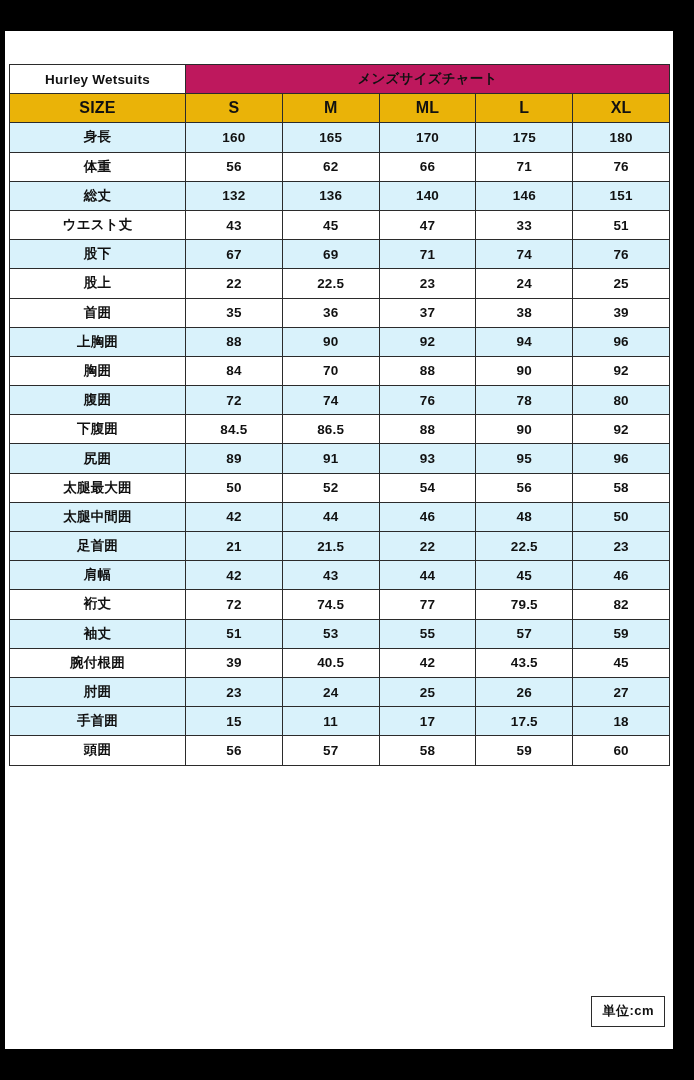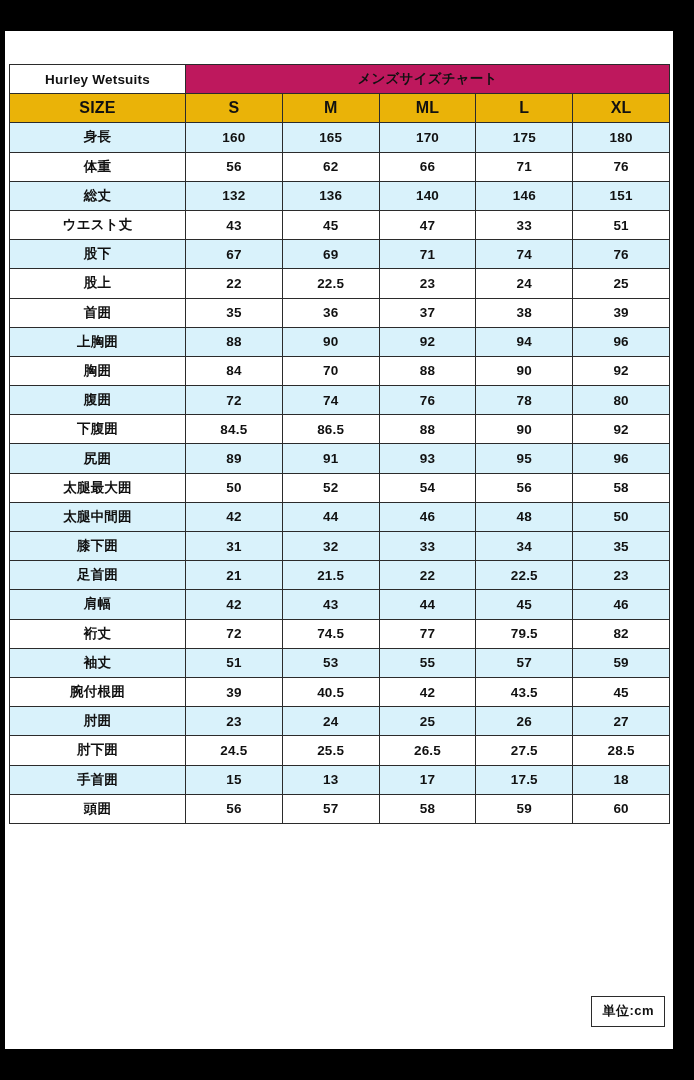--- a/index.html
+++ b/index.html
@@ -221,28 +221,20 @@
           </tr>
           <tr class="row-alt">
             <td class="rowlabel">太腿中間囲</td>
             <td>42</td>
             <td>44</td>
             <td>46</td>
             <td>48</td>
             <td>50</td>
           </tr>
           <tr class="row-alt">
-            <td class="rowlabel">膝下囲</td>
-            <td>31</td>
-            <td>32</td>
-            <td>33</td>
-            <td>34</td>
-            <td>35</td>
-          </tr>
-          <tr class="row-alt">
             <td class="rowlabel">足首囲</td>
             <td>21</td>
             <td>21.5</td>
             <td>22</td>
             <td>22.5</td>
             <td>23</td>
           </tr>
           <tr class="row-alt">
             <td class="rowlabel">肩幅</td>
             <td>42</td>
@@ -276,32 +268,24 @@
             <td>45</td>
           </tr>
           <tr class="row-alt">
             <td class="rowlabel">肘囲</td>
             <td>23</td>
             <td>24</td>
             <td>25</td>
             <td>26</td>
             <td>27</td>
           </tr>
-          <tr class="row-plain">
-            <td class="rowlabel">肘下囲</td>
-            <td>24.5</td>
-            <td>25.5</td>
-            <td>26.5</td>
-            <td>27.5</td>
-            <td>28.5</td>
-          </tr>
           <tr class="row-alt">
             <td class="rowlabel">手首囲</td>
             <td>15</td>
-            <td>13</td>
+            <td>11</td>
             <td>17</td>
             <td>17.5</td>
             <td>18</td>
           </tr>
           <tr class="row-plain">
             <td class="rowlabel">頭囲</td>
             <td>56</td>
             <td>57</td>
             <td>58</td>
             <td>59</td>

